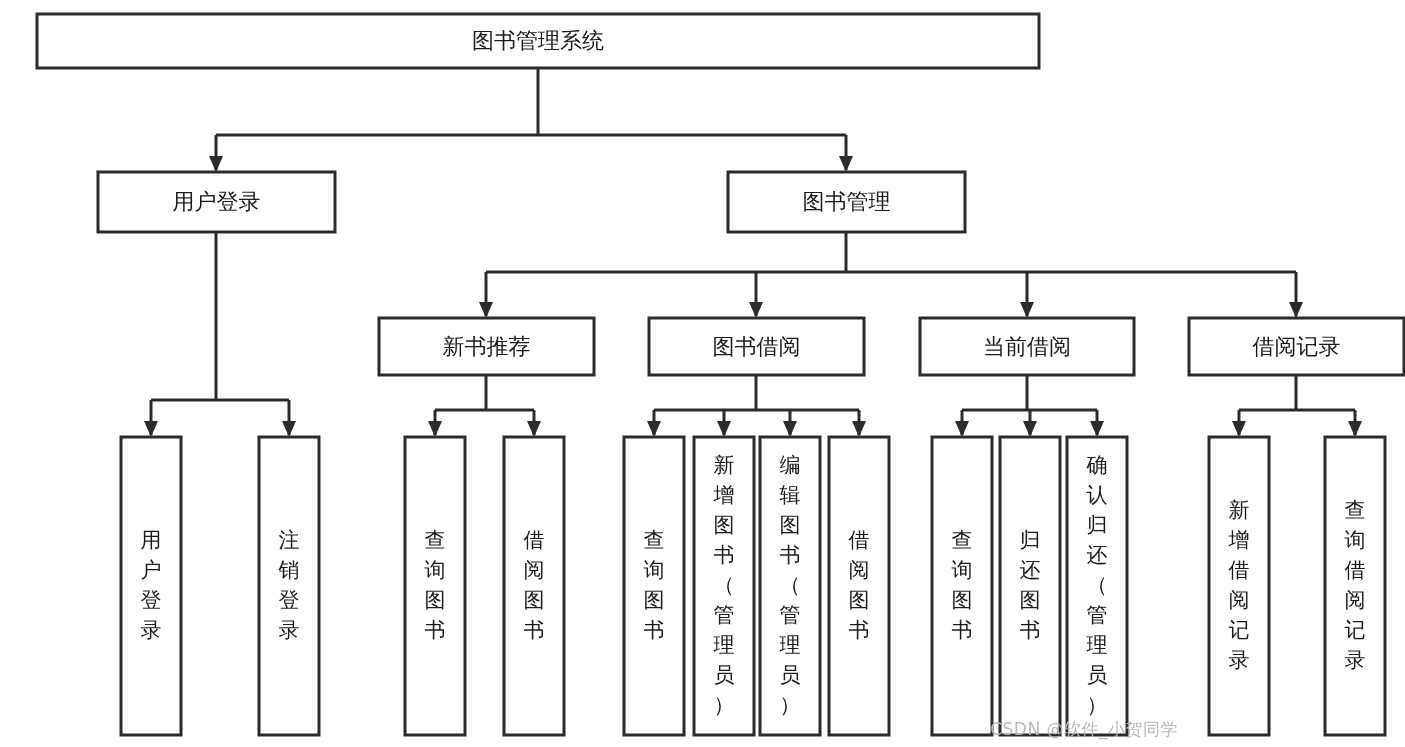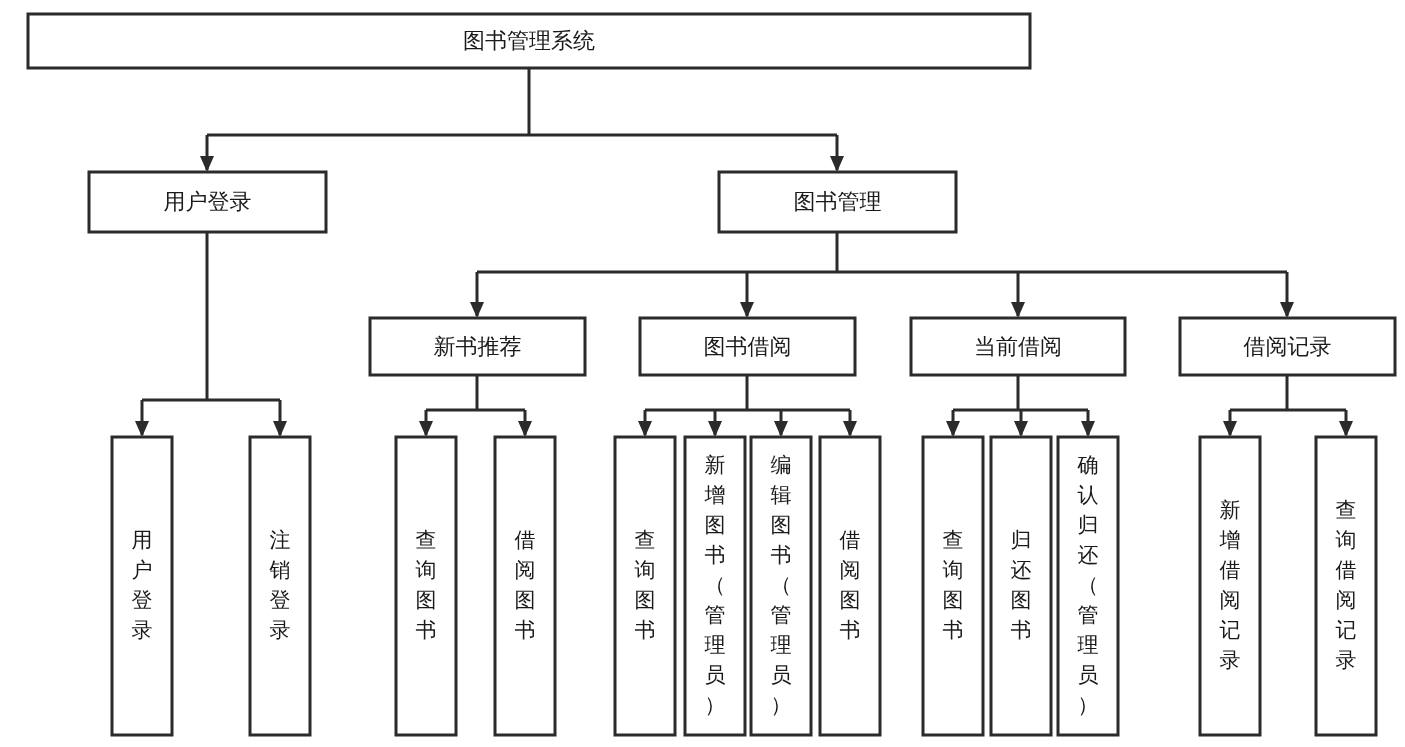--- a/index.html
+++ b/index.html
@@ -9,21 +9,21 @@
   }
   body {
     width: 1405px;
     height: 747px;
     font-family: "DejaVu Sans", "Liberation Sans", sans-serif;
     overflow: hidden;
     position: relative;
   }
   #diagram-root {
     position: absolute;
-    left: 8px;
+    left: 17px;
     top: 0;
     width: 1175px;
     height: 747px;
   }
   svg.diagram {
     display: block;
     width: 1405px;
     height: 747px;
   }
   .node-rect {
@@ -210,13 +210,14 @@
         <g>
           <rect x="1192" y="437" width="60" height="298" class="node-rect"></rect>
           <text x="1222" class="node-label vertical"><tspan x="1222" y="511">新</tspan><tspan x="1222" y="541">增</tspan><tspan x="1222" y="571">借</tspan><tspan x="1222" y="601">阅</tspan><tspan x="1222" y="631">记</tspan><tspan x="1222" y="661">录</tspan></text>
         </g>
         <g>
           <rect x="1308" y="437" width="60" height="298" class="node-rect"></rect>
           <text x="1338" class="node-label vertical"><tspan x="1338" y="511">查</tspan><tspan x="1338" y="541">询</tspan><tspan x="1338" y="571">借</tspan><tspan x="1338" y="601">阅</tspan><tspan x="1338" y="631">记</tspan><tspan x="1338" y="661">录</tspan></text>
         </g>
       </g>
   </svg>
+  <div class="watermark">CSDN @软件_小贺同学</div>
 </div>
 
 </body></html>

